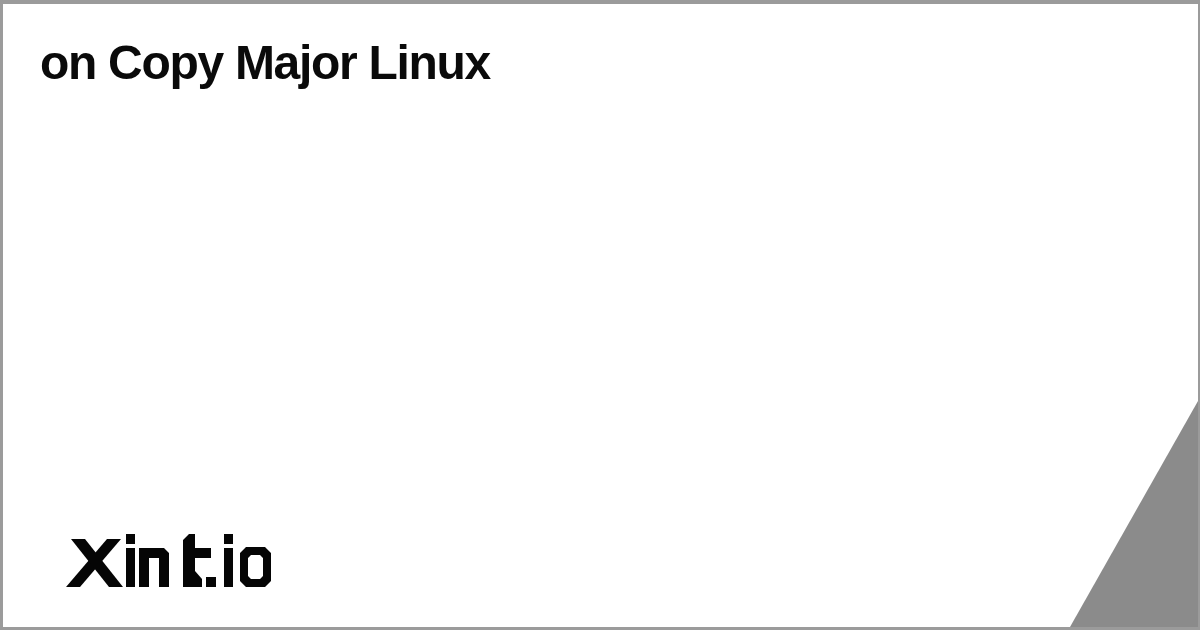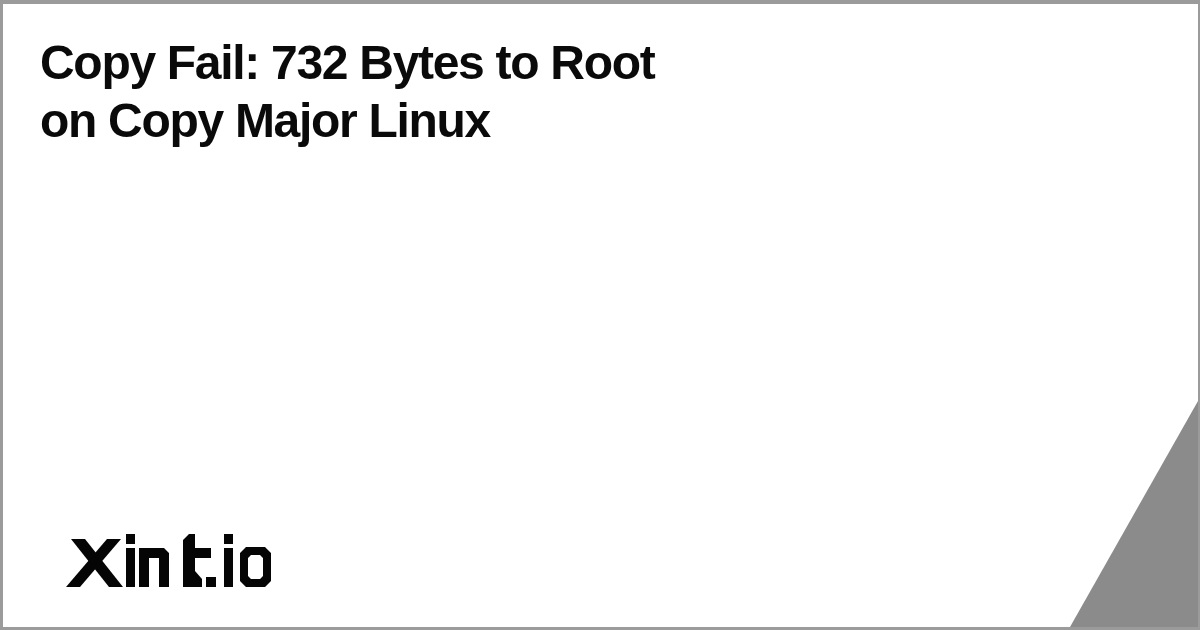--- a/index.html
+++ b/index.html
@@ -67,21 +67,20 @@
     clip: rect(0 0 0 0);
     white-space: nowrap;
   }
 </style>
 </head>
 <body>
 
 <div class="card">
 
   <h1 class="title">
-    <div class="line">Copy Fail: 732 Bytes to Root</div>
     <div class="line">on Copy Major Linux</div>
   </h1>
 
   <svg class="logo" viewBox="60 520 215 70" xmlns="http://www.w3.org/2000/svg" aria-hidden="true">
 
     <path d="M63,583 L104,535 L118,535 L77,583 Z"></path>
     <path d="M68,535 L82,535 L120,583 L106,583 Z"></path>
 
     <rect x="123" y="530" width="9" height="10"></rect>
     <rect x="123" y="544" width="9" height="39"></rect>

